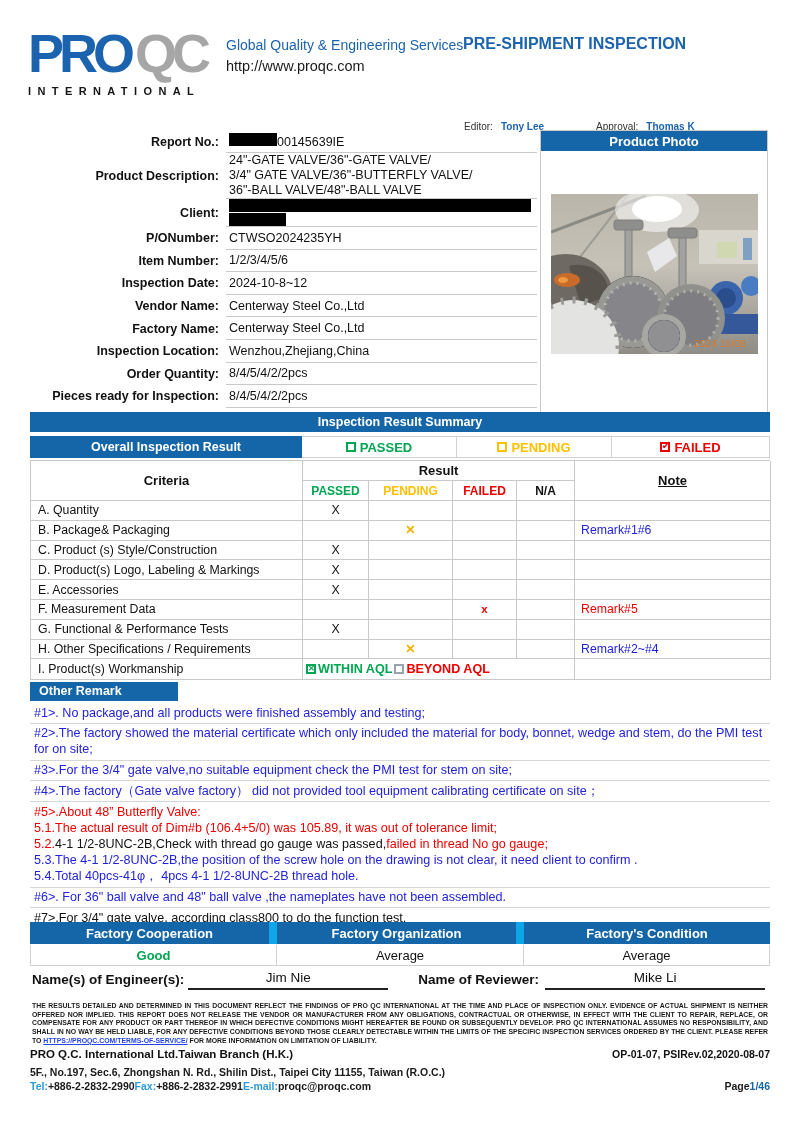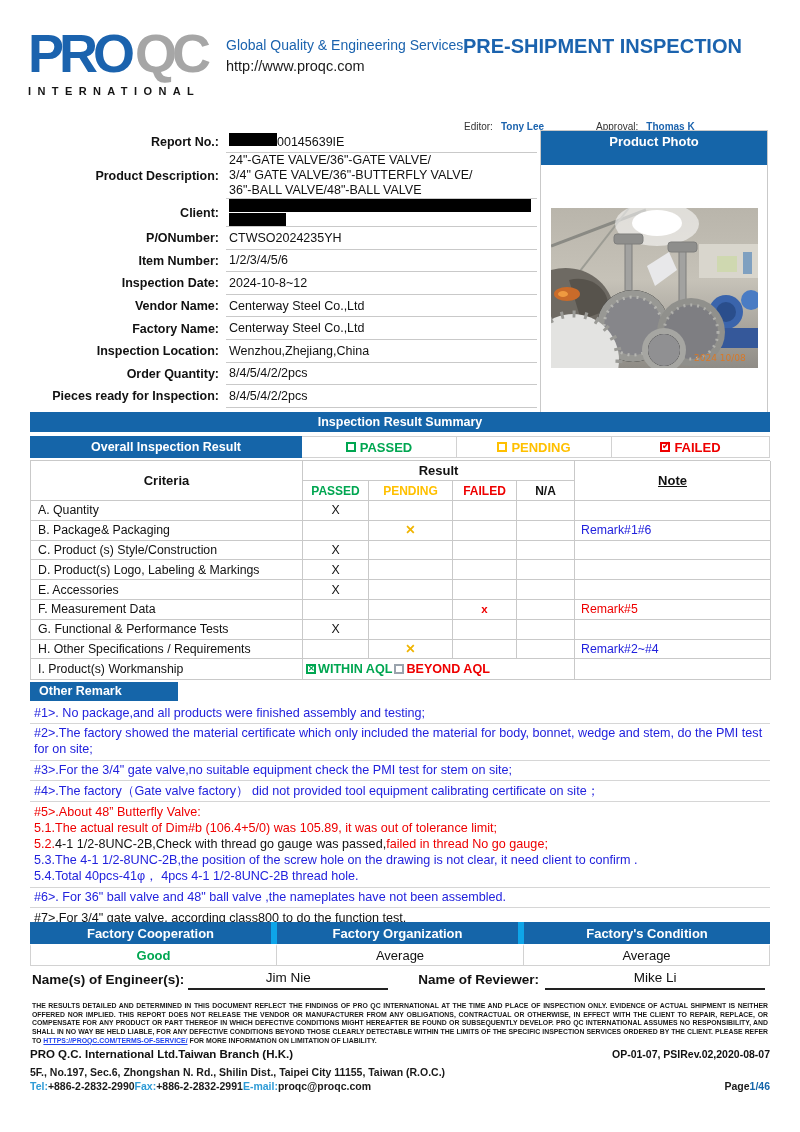--- a/index.html
+++ b/index.html
@@ -7,39 +7,39 @@
   .page { position:relative; width:800px; height:1132px; background:#fff;
           font-family:"Liberation Sans", sans-serif; color:#111; overflow:hidden; }
 
   
   .logo { position:absolute; left:28px; top:30px; }
   .logo-word { font-size:54px; font-weight:800; letter-spacing:-5px; line-height:0.88; }
   .logo-pro { color:#1b63ae; } .logo-qc { color:#a6a6a6; margin-left:5px; }
   .logo-intl { margin-top:7px; font-size:11px; font-weight:700; letter-spacing:6.4px; color:#151515; }
   .hdr-tagline { position:absolute; left:226px; top:37px; font-size:14px; color:#1b63ae; }
   .hdr-url { position:absolute; left:226px; top:58px; font-size:14.5px; color:#1a1a1a; }
-  .hdr-title { position:absolute; left:463px; top:35px; font-size:20px; font-weight:800; color:#1b63ae; }
+  .hdr-title { position:absolute; left:463px; top:35px; font-size:16px; font-weight:800; color:#1b63ae; }
   .hdr-approve { position:absolute; left:464px; top:77px; font-size:10px; color:#333; display:flex;margin-top:44px; }
   .hdr-approve .who { color:#1b63ae; font-weight:700; margin-left:8px; }
   .ap-label { margin-left:52px; }
 
   
   .info { position:absolute; left:30px; top:130px; width:507px; font-size:12.5px; }
   .irow { display:flex; align-items:center; }
   .ilabel { width:196px; text-align:right; font-weight:700; padding-right:7px; }
   .ival { flex:1; align-self:stretch; border-bottom:1px solid #c9c9c9; display:flex;
           flex-direction:column; justify-content:center; padding-left:3px; }
   .redact { display:inline-block; background:#000; height:13px; }
   .bold { font-weight:400; }
   .vline { line-height:15px; }
 
   
   .photo-panel { position:absolute; left:540px; top:130px; width:228px; height:284px;
                  border:1px solid #c9c9c9; background:#fff; }
-  .photo-hd { height:34px; background:#1565a9; color:#fff; font-weight:700; font-size:13px;
+  .photo-hd { height:20px; background:#1565a9; color:#fff; font-weight:700; font-size:13px;
               text-align:center; line-height:22px; }
   .photo-wrap { margin-top:43px; display:flex; justify-content:center; }
 
   
   .summary { position:absolute; left:30px; top:412px; width:740px; font-size:12.5px; }
   .sum-title { height:20px; line-height:20px; background:#1565a9; color:#fff; font-weight:700;
                text-align:center; }
   .overall { margin-top:4px; display:grid; grid-template-columns:272px 155px 155px 158px; height:22px; }
   .ov-label { background:#1565a9; color:#fff; font-weight:700; text-align:center; line-height:22px; }
   .ov-opt { border:1px solid #d2d2d2; border-left:none; display:flex; align-items:center;
@@ -79,21 +79,21 @@
   .remarks { position:absolute; left:30px; top:682px; width:740px; font-size:12.6px; line-height:16.2px; }
   .remark-badge { width:148px; height:19px; background:#1565a9; color:#fff; font-weight:700;
                   line-height:19px; padding-left:9px; font-size:12.5px; margin-bottom:2px; }
   .r-group { border-bottom:1px solid #d6d6d6; padding:1.5px 0 2px 4px; }
   .blue { color:#2222dd;text-align:right; } .red { color:#ee0000; } .dark { color:#111; }
 
   
   .factory { position:absolute; left:30px; top:922px; width:740px; display:grid;
              grid-template-columns:247px 247px 246px; grid-template-rows:22px 22px; font-size:13px; }
   .f-hd { background:#1565a9; color:#fff; font-weight:700; display:flex; align-items:center;
-          justify-content:center; border-right:6px solid #0ea5e9; }
+          justify-content:center; border-right:8px solid #0ea5e9; }
   .f-hd:nth-child(3) { border-right:none; }
   .f-val { border:1px solid #d2d2d2; border-top:2px solid #fff; border-left:none;
            display:flex; align-items:center; justify-content:center; background:#fff; }
   .f-val:nth-child(4) { border-left:1px solid #d2d2d2; }
   .f-good { color:#00a651; font-weight:700; }
 
   
   .sig { position:absolute; left:32px; top:966px; width:738px; height:24px; display:flex;
          align-items:flex-end; font-size:13.5px; }
   .sig-label { font-weight:700; padding-bottom:3px; }

